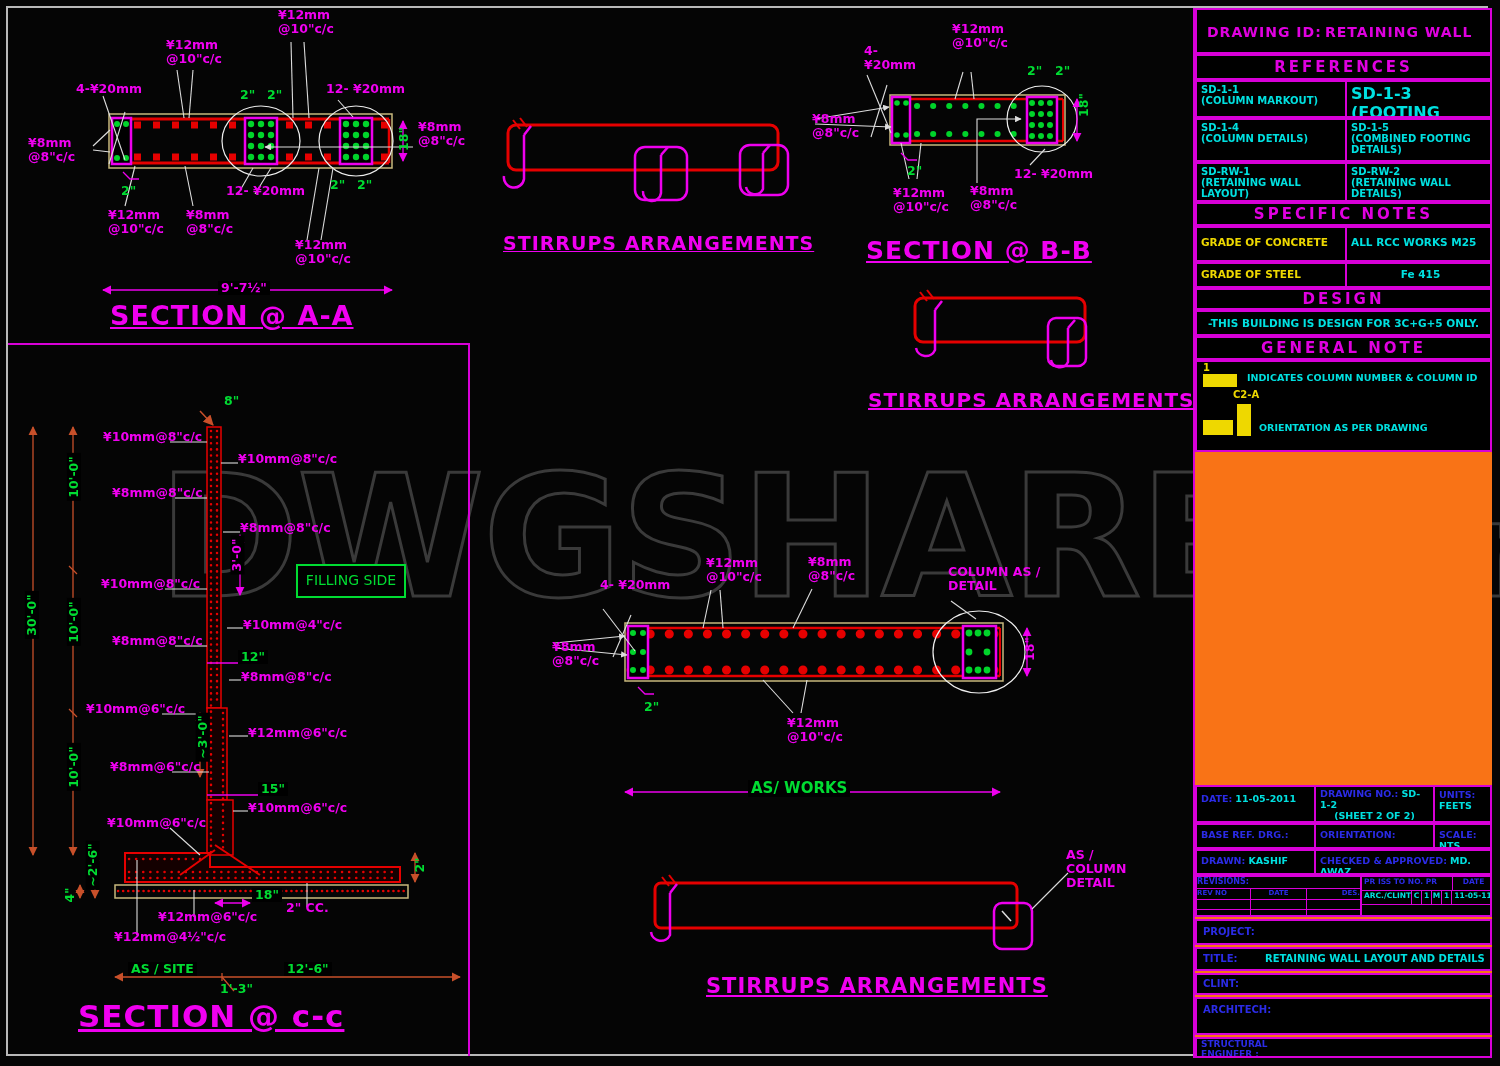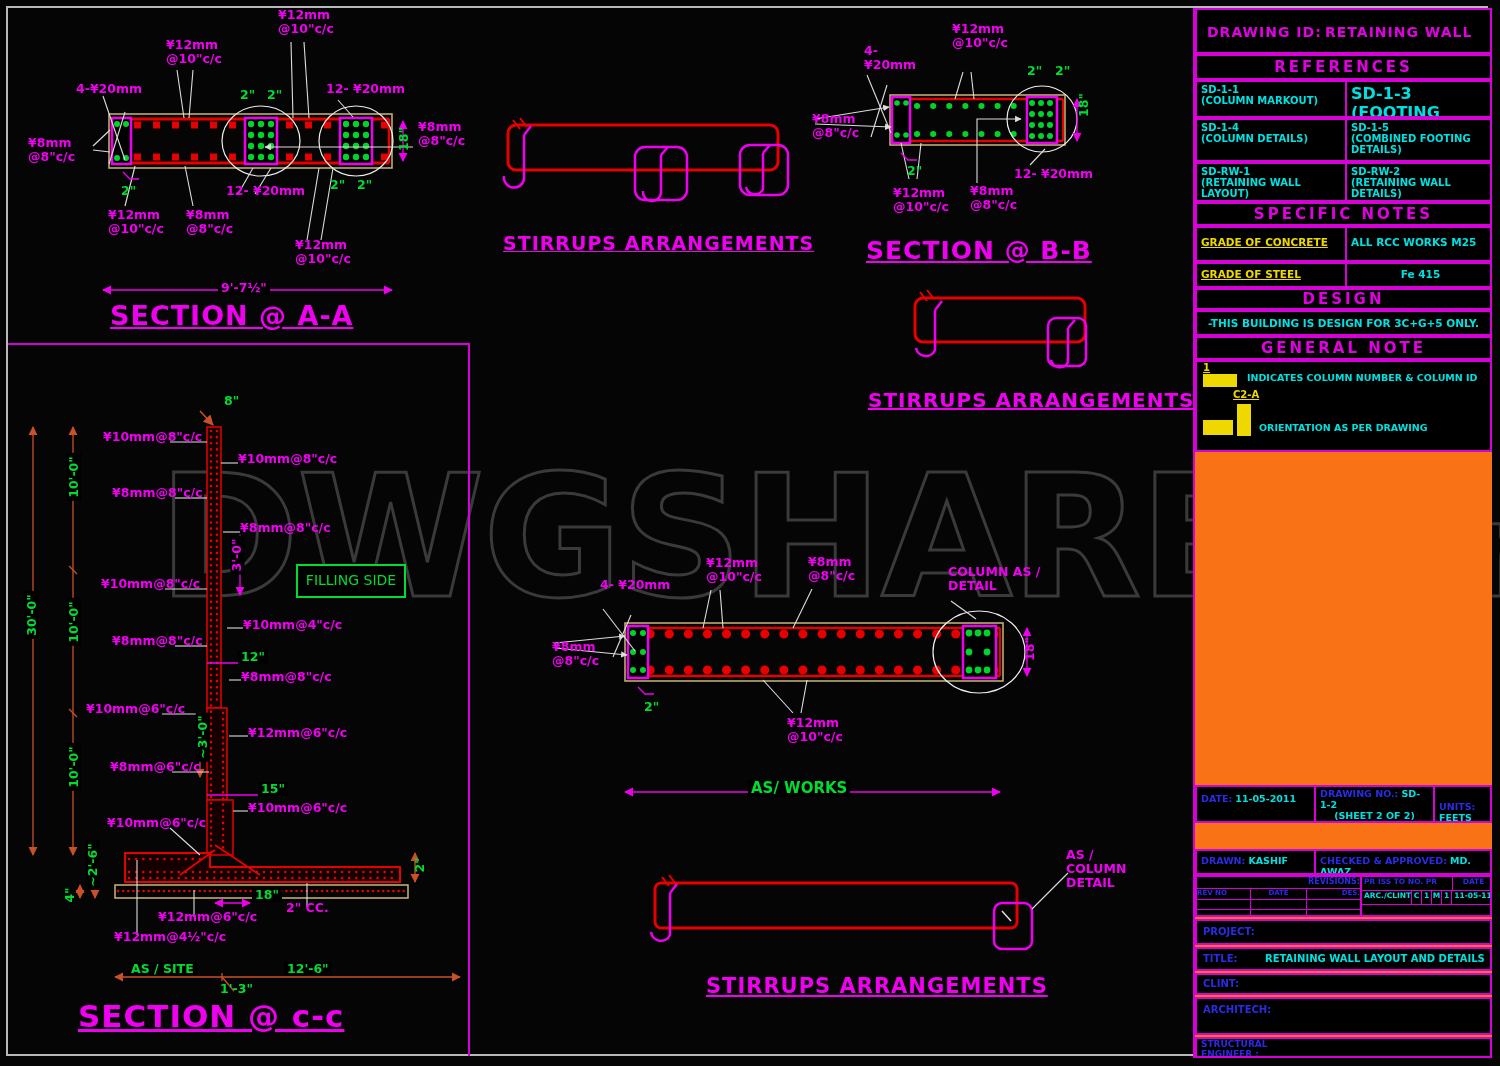--- a/index.html
+++ b/index.html
@@ -26,21 +26,21 @@
   .ccline { position:absolute; background:#D800D8; z-index:4; }
 
   
   #tb { position:absolute; left:1193px; top:8px; width:299px; height:1050px; z-index:5;
         border-left:2px solid #D800D8; box-sizing:border-box; background:#f97316; }
   .tbrow { position:absolute; left:0; width:297px; border:2px solid #D800D8;
            box-sizing:border-box; background:#000; overflow:hidden; }
   .tbh { color:#E000E0; font-size:15px; font-weight:bold; text-align:center;
          letter-spacing:3px; }
   .cy { color:#00E0E0; font-weight:bold; }
-  .ye { color:#EED800; font-weight:bold;text-decoration:underline; }
+  .ye { color:#EED800; font-weight:bold; }
   .bl { color:#2B2BE6; font-weight:bold; }
   .cell { position:absolute; top:0; bottom:0; box-sizing:border-box; padding:2px 4px; }
   .bL { border-left:2px solid #D800D8; }
   .yrect { position:absolute; background:#EED800; }
 </style>
 </head>
 <body>
 
 <div id="page">
   <div class="frame"></div>
@@ -511,38 +511,46 @@
     <div class="tbrow" style="top:777px; height:38px">
       <div class="cell" style="left:0; width:117px; font-size:9.5px; padding-top:6px">
         <span class="bl">DATE:</span>
         <span class="cy">11-05-2011</span>
       </div>
       <div class="cell bL" style="left:117px; width:119px; font-size:9.5px; padding-top:1px">
         <span class="bl">DRAWING NO.:</span>
         <span class="cy">SD-1-2</span>
         <div class="cy" style="text-align:center">(SHEET 2 OF 2)</div>
       </div>
-      <div class="cell bL" style="left:236px; width:61px; font-size:9.5px; padding-top:14px">
+      <div class="cell bL" style="left:236px; width:61px; font-size:9.5px; padding-top:2px">
         <span class="bl">UNITS:</span>
         <span class="cy">FEETS</span>
+      </div>
+    </div>
+    <div class="tbrow" style="top:815px; height:26px">
+      <div class="cell bl" style="left:0; width:117px; font-size:9.5px; padding-top:4px">BASE REF. DRG.:</div>
+      <div class="cell bl bL" style="left:117px; width:119px; font-size:9.5px; padding-top:4px">ORIENTATION:</div>
+      <div class="cell bL" style="left:236px; width:61px; font-size:9.5px; padding-top:4px">
+        <span class="bl">SCALE:</span>
+        <span class="cy">NTS</span>
       </div>
     </div>
     <div class="tbrow" style="top:841px; height:26px">
       <div class="cell" style="left:0; width:117px; font-size:9.5px; padding-top:4px">
         <span class="bl">DRAWN:</span>
         <span class="cy">KASHIF</span>
       </div>
       <div class="cell bL" style="left:117px; width:180px; font-size:9.5px; padding-top:4px">
         <span class="bl">CHECKED &amp; APPROVED:</span>
         <span class="cy">MD. AWAZ</span>
       </div>
     </div>
     <div class="tbrow" style="top:867px; height:42px">
       <div class="cell" style="left:0; width:163px; padding:0">
-        <div class="bl" style="text-align:right; font-size:8px; height:11px">REVISIONS:</div>
+        <div class="bl" style="text-align:left; font-size:8px; height:11px">REVISIONS:</div>
         <div style="display:flex; border-top:1.5px solid #D800D8; height:10px">
           <div class="bl" style="width:53px; font-size:7px; border-right:1.5px solid #D800D8">REV NO</div>
           <div class="bl" style="width:55px; font-size:7px; border-right:1.5px solid #D800D8; text-align:center">DATE</div>
           <div class="bl" style="flex:1; font-size:7px; text-align:right">DES.</div>
         </div>
         <div style="display:flex; border-top:1.5px solid #D800D8; height:9px">
           <div style="width:53px; border-right:1.5px solid #D800D8"></div>
           <div style="width:55px; border-right:1.5px solid #D800D8"></div>
           <div style="flex:1"></div>
         </div>

